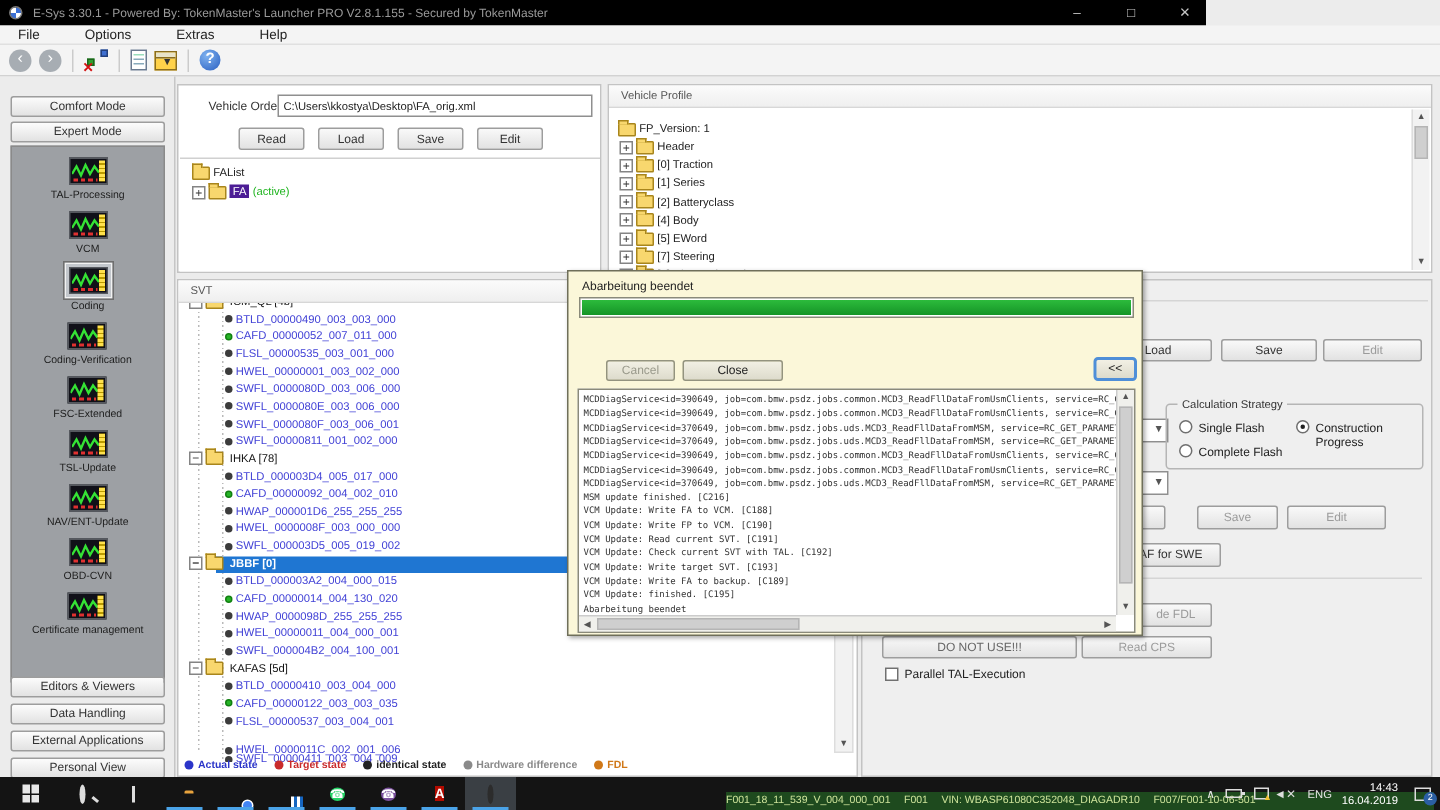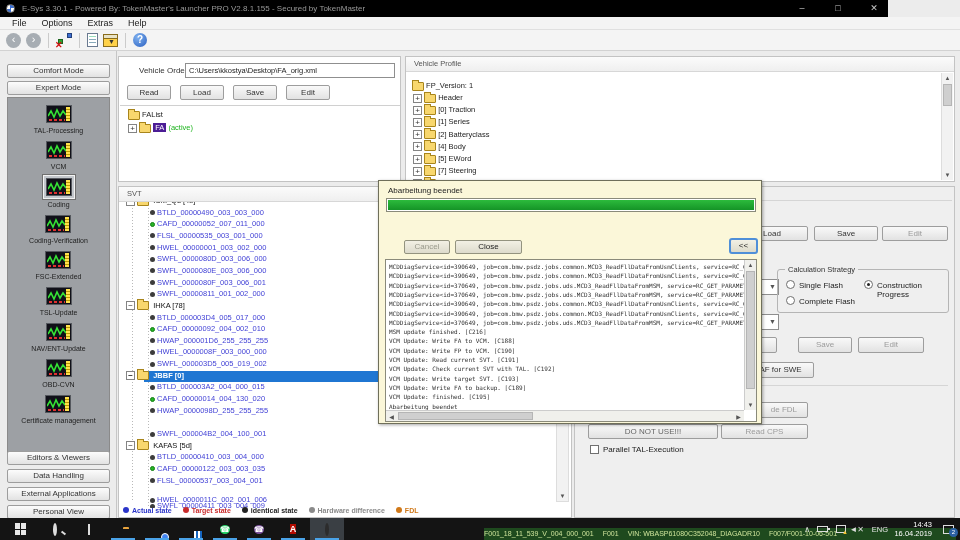--- a/index.html
+++ b/index.html
@@ -2,29 +2,29 @@
 <html><head>
 <meta charset="utf-8">
 <style>
   * { margin:0; padding:0; box-sizing:border-box; }
   html,body { width:960px; height:540px; overflow:hidden; }
   #screen { position:relative; width:960px; height:540px; background:#ececec;
             font-family:"Liberation Sans", sans-serif; font-size:8px; color:#222; }
   .abs { position:absolute; }
 
   
-  #titlebar { left:0; top:0; width:888px; height:17px; background:#000; }
+  #titlebar { left:0; top:0; width:804px; height:17px; background:#000; }
   #titlebar .app-ico { left:6px; top:4px; width:9px; height:9px; border-radius:50%;
     background:conic-gradient(#3b6fd4 0 90deg,#fff 90deg 180deg,#3b6fd4 180deg 270deg,#fff 270deg 360deg);
     border:1px solid #777; }
   #title-text { left:22px; top:4px; color:#9a9a9a; font-size:8px; white-space:nowrap; }
   .win-ctl { top:2px; width:24px; height:13px; color:#c7c7c7; font-size:9px; text-align:center; line-height:13px; }
 
   
-  #menubar { left:0; top:17px; width:960px; height:13px; background:#f4f4f4; border-bottom:1px solid #e0e0e0; display:flex; align-items:center; padding-left:6px; gap:3px; }
+  #menubar { left:0; top:17px; width:960px; height:13px; background:#f4f4f4; border-bottom:1px solid #e0e0e0; display:flex; align-items:center; padding-left:6px; gap:18px; }
   .menu-item { font-size:9px; color:#222; padding:0 6px; }
   #toolbar { left:0; top:30px; width:960px; height:21px; background:#f4f4f4; border-bottom:1px solid #d2d2d2; display:flex; align-items:center; padding-left:6px; gap:5px; }
   .tb-sep { width:1px; height:15px; background:#cbcbcb; margin:0 2px; }
   .nav-circle { width:15px; height:15px; border-radius:50%; background:#a7adb3; color:#fff; font-size:11px; line-height:13px; text-align:center; }
   .ico-connect { width:16px; height:15px; position:relative; }
   .ico-connect .sq { position:absolute; width:5px; height:5px; background:#3e6fd0; border:1px solid #23407c; }
   .ico-connect .x { position:absolute; left:-1px; bottom:-2px; color:#d41111; font-size:9px; font-weight:bold; }
   .ico-doc { width:11px; height:14px; background:#fff; border:1px solid #6a7a90; position:relative; }
   .ico-doc i { position:absolute; left:1px; top:2px; width:7px; height:1px; background:#9db; box-shadow:0 3px 0 #8ab,0 6px 0 #8ab; }
   .ico-launch { width:15px; height:13px; background:#ffd24a; border:1px solid #8a6d1d; position:relative; }
@@ -63,21 +63,21 @@
   .expander { display:inline-block; width:9px; height:9px; background:#fff; border:1px solid #848484; color:#333;
               font-size:8px; line-height:7px; text-align:center; vertical-align:middle; }
   .dot { display:inline-block; width:5px; height:5px; border-radius:50%; vertical-align:middle; }
   .dot.dark { background:#3c3c3c; }
   .dot.green { background:#27b427; border:1px solid #118011; }
 
   
   #vo-panel { left:118px; top:56px; width:283px; height:126px; }
   #vo-label { left:20px; top:9px; font-size:8px; color:#333; }
   #vo-path { left:66px; top:6px; width:210px; height:15px; background:#fff; border:1px solid #8f8f8f; font-size:7.5px; line-height:13px; padding-left:3px; color:#222; white-space:nowrap; overflow:hidden; }
-  .vo-btn { top:28px; width:44px; height:15px; line-height:13px; }
+  .vo-btn { top:28px; width:44px; height:15px; line-height:13px;margin-left:32px; }
   #vo-tree { left:1px; top:48px; width:280px; height:76px; background:#fff; border-top:1px solid #d0d0d0; }
   .fa-row { position:absolute; white-space:nowrap; font-size:7.5px; }
   .fa-sel { background:#4c1d95; color:#fff; padding:0 2px; }
   .fa-active { color:#1db31d; }
 
   
   #vp-panel { left:405px; top:56px; width:550px; height:126px; }
   .vp-row { position:absolute; white-space:nowrap; font-size:7.5px; color:#222; }
   #vp-scroll { right:1px; top:16px; width:12px; bottom:1px; background:#f2f2f2; border-left:1px solid #ddd; }
   .scr-arrow { position:absolute; left:0; width:11px; height:10px; font-size:6px; color:#555; text-align:center; line-height:10px; }
@@ -378,20 +378,21 @@
         <div class="svt-row" style="top: 98.85px;"><span style="position:relative;left:6px"><span class="expander">−</span> <span class="folder"></span> <span class="svt-group-label">IHKA [78]</span></span></div>
         <div class="svt-row" style="top: 110.5px;"><span style="position:relative;left:30px"><span class="dot dark"></span> <span class="svt-entry-label">BTLD_000003D4_005_017_000</span></span></div>
         <div class="svt-row" style="top: 122.15px;"><span style="position:relative;left:30px"><span class="dot green"></span> <span class="svt-entry-label">CAFD_00000092_004_002_010</span></span></div>
         <div class="svt-row" style="top: 133.8px;"><span style="position:relative;left:30px"><span class="dot dark"></span> <span class="svt-entry-label">HWAP_000001D6_255_255_255</span></span></div>
         <div class="svt-row" style="top: 145.45px;"><span style="position:relative;left:30px"><span class="dot dark"></span> <span class="svt-entry-label">HWEL_0000008F_003_000_000</span></span></div>
         <div class="svt-row" style="top: 157.1px;"><span style="position:relative;left:30px"><span class="dot dark"></span> <span class="svt-entry-label">SWFL_000003D5_005_019_002</span></span></div>
         <div class="svt-row selected" style="top: 168.75px; font-weight: bold;"><span class="selbar"></span><span style="position:relative;left:6px"><span class="expander">−</span> <span class="folder"></span> <span class="svt-group-label">JBBF [0]</span></span></div>
         <div class="svt-row" style="top: 180.4px;"><span style="position:relative;left:30px"><span class="dot dark"></span> <span class="svt-entry-label">BTLD_000003A2_004_000_015</span></span></div>
         <div class="svt-row" style="top: 192.05px;"><span style="position:relative;left:30px"><span class="dot green"></span> <span class="svt-entry-label">CAFD_00000014_004_130_020</span></span></div>
         <div class="svt-row" style="top: 203.7px;"><span style="position:relative;left:30px"><span class="dot dark"></span> <span class="svt-entry-label">HWAP_0000098D_255_255_255</span></span></div>
+        <div class="svt-row" style="top: 215.35px;"><span style="position:relative;left:30px"><span class="dot dark"></span> <span class="svt-entry-label">HWEL_00000011_004_000_001</span></span></div>
         <div class="svt-row" style="top: 227px;"><span style="position:relative;left:30px"><span class="dot dark"></span> <span class="svt-entry-label">SWFL_000004B2_004_100_001</span></span></div>
         <div class="svt-row" style="top: 238.65px;"><span style="position:relative;left:6px"><span class="expander">−</span> <span class="folder"></span> <span class="svt-group-label">KAFAS [5d]</span></span></div>
         <div class="svt-row" style="top: 250.3px;"><span style="position:relative;left:30px"><span class="dot dark"></span> <span class="svt-entry-label">BTLD_00000410_003_004_000</span></span></div>
         <div class="svt-row" style="top: 261.95px;"><span style="position:relative;left:30px"><span class="dot green"></span> <span class="svt-entry-label">CAFD_00000122_003_003_035</span></span></div>
         <div class="svt-row" style="top: 273.6px;"><span style="position:relative;left:30px"><span class="dot dark"></span> <span class="svt-entry-label">FLSL_00000537_003_004_001</span></span></div>
         <div class="svt-row" style="top: 293px;"><span style="position:relative;left:30px"><span class="dot dark"></span> <span class="svt-entry-label">HWEL_0000011C_002_001_006</span></span></div>
         <div class="svt-row" style="top: 299px;"><span style="position:relative;left:30px"><span class="dot dark"></span> <span class="svt-entry-label">SWFL_00000411_003_004_009</span></span></div>
       </div>
     <div id="svt-scroll">
       <div class="scr-arrow" style="top:0">▲</div>

